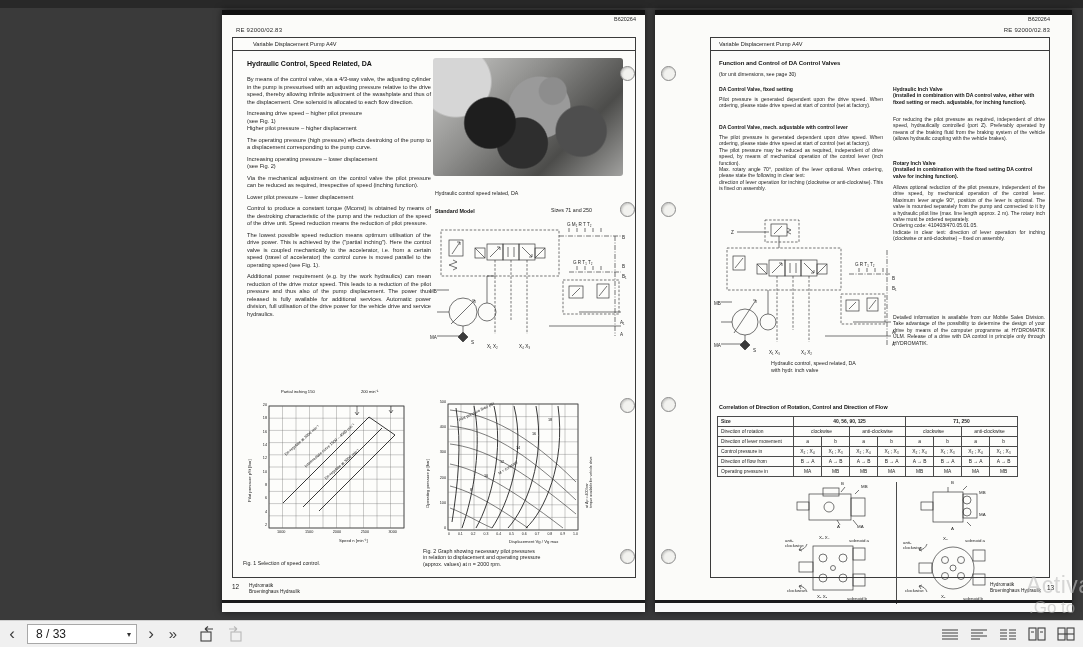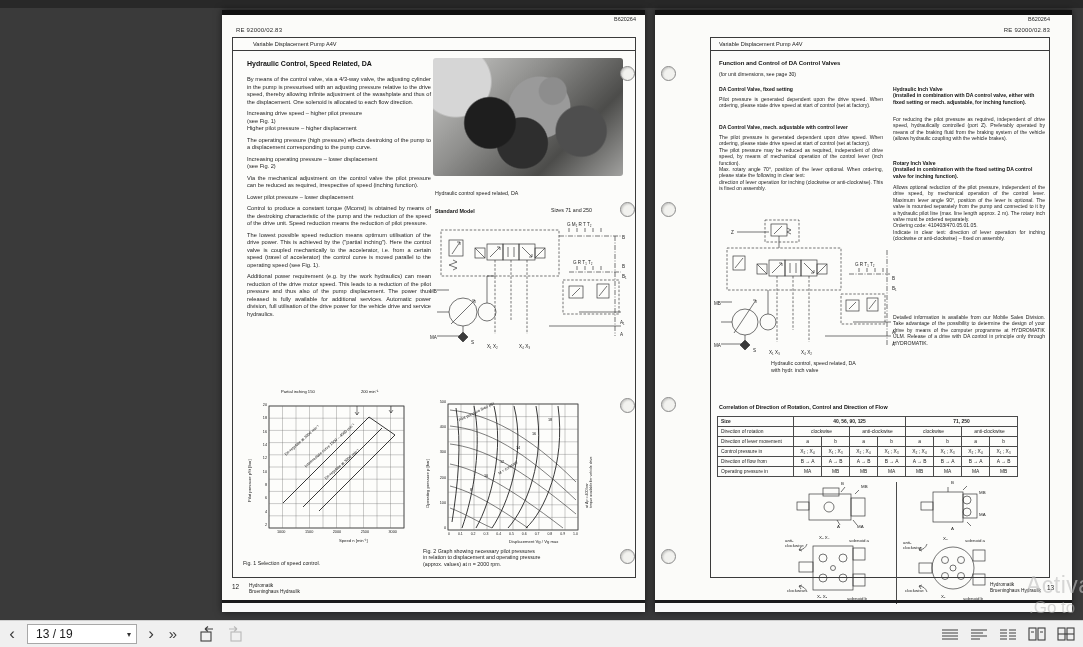--- a/index.html
+++ b/index.html
@@ -476,21 +476,21 @@
       <div class="a hole" style="left:6px;top:539px"></div>
     </div>
 
     <div class="a wm1" style="left:1026px;top:564px">Activa</div>
     <div class="a wm2" style="left:1029px;top:590px">.Go to Se</div>
   </div>
 
   <div class="a toolbar">
     <div class="a tbtn chev" style="left:3px">‹</div>
     <div class="a pagebox">
-      <span class="val">13 / 19</span>
+      <span class="val">8 / 33</span>
       <span class="caret">▾</span>
     </div>
     <div class="a tbtn chev" style="left:142px">›</div>
     <div class="a tbtn chev" style="left:164px;font-size:15px">»</div>
     <svg class="a viewicons" style="left:198px;top:5px" width="18" height="17" viewBox="0 0 18 17">
       <rect x="3" y="6" width="10" height="9"></rect>
         <path d="M15 3 H7 M7 3 l3 -2.5 M7 3 l3 2.5"></path>
     </svg>
     <svg class="a viewicons disabled" style="left:226px;top:5px" width="18" height="17" viewBox="0 0 18 17">
       <rect x="5" y="6" width="10" height="9"></rect>

